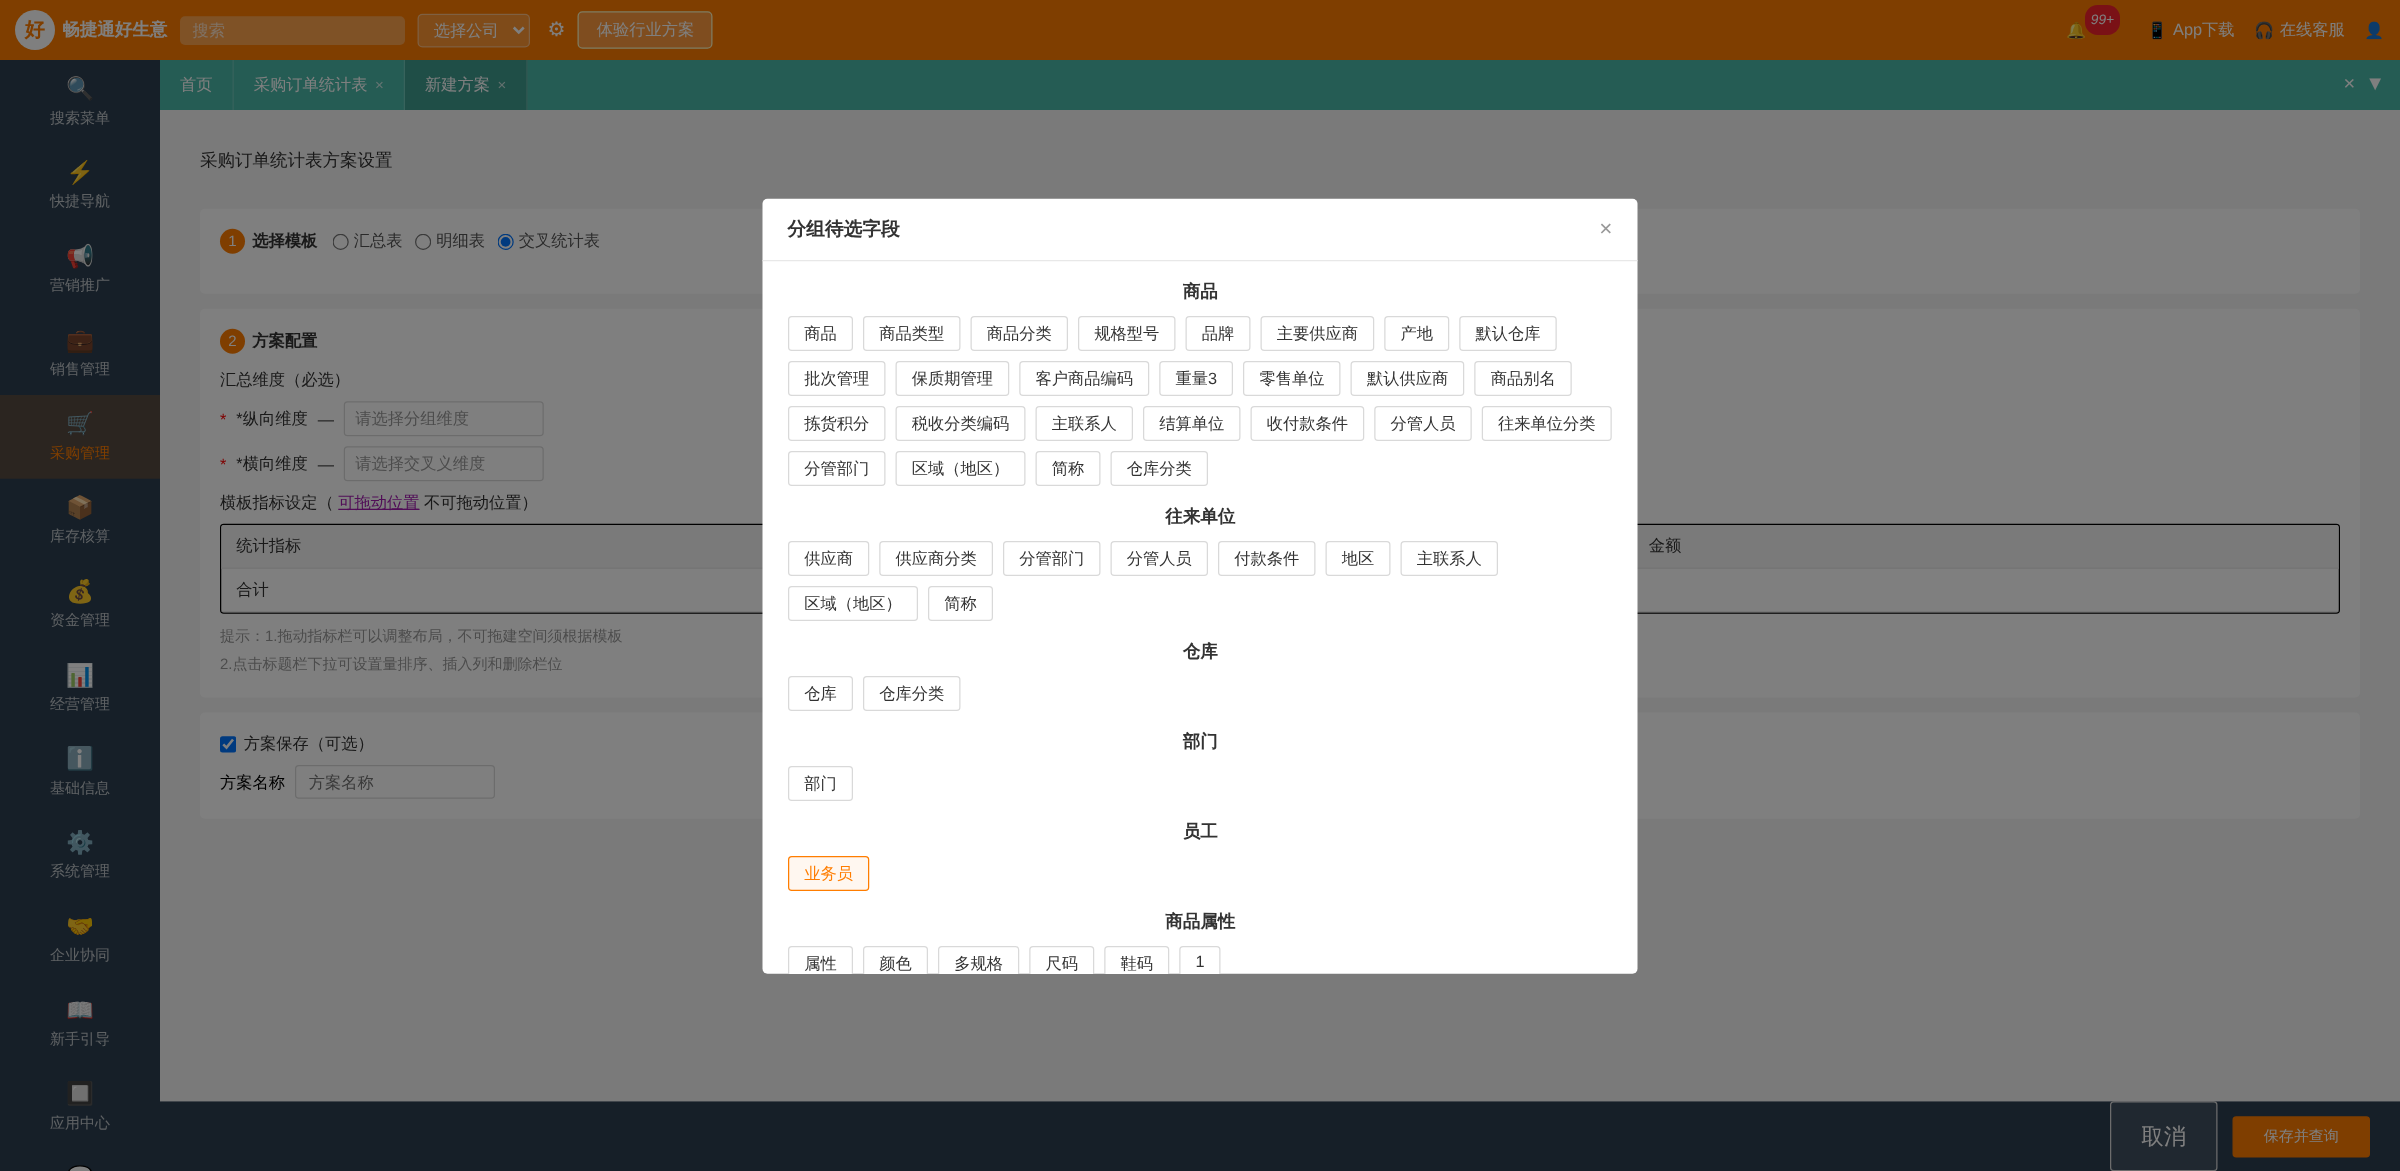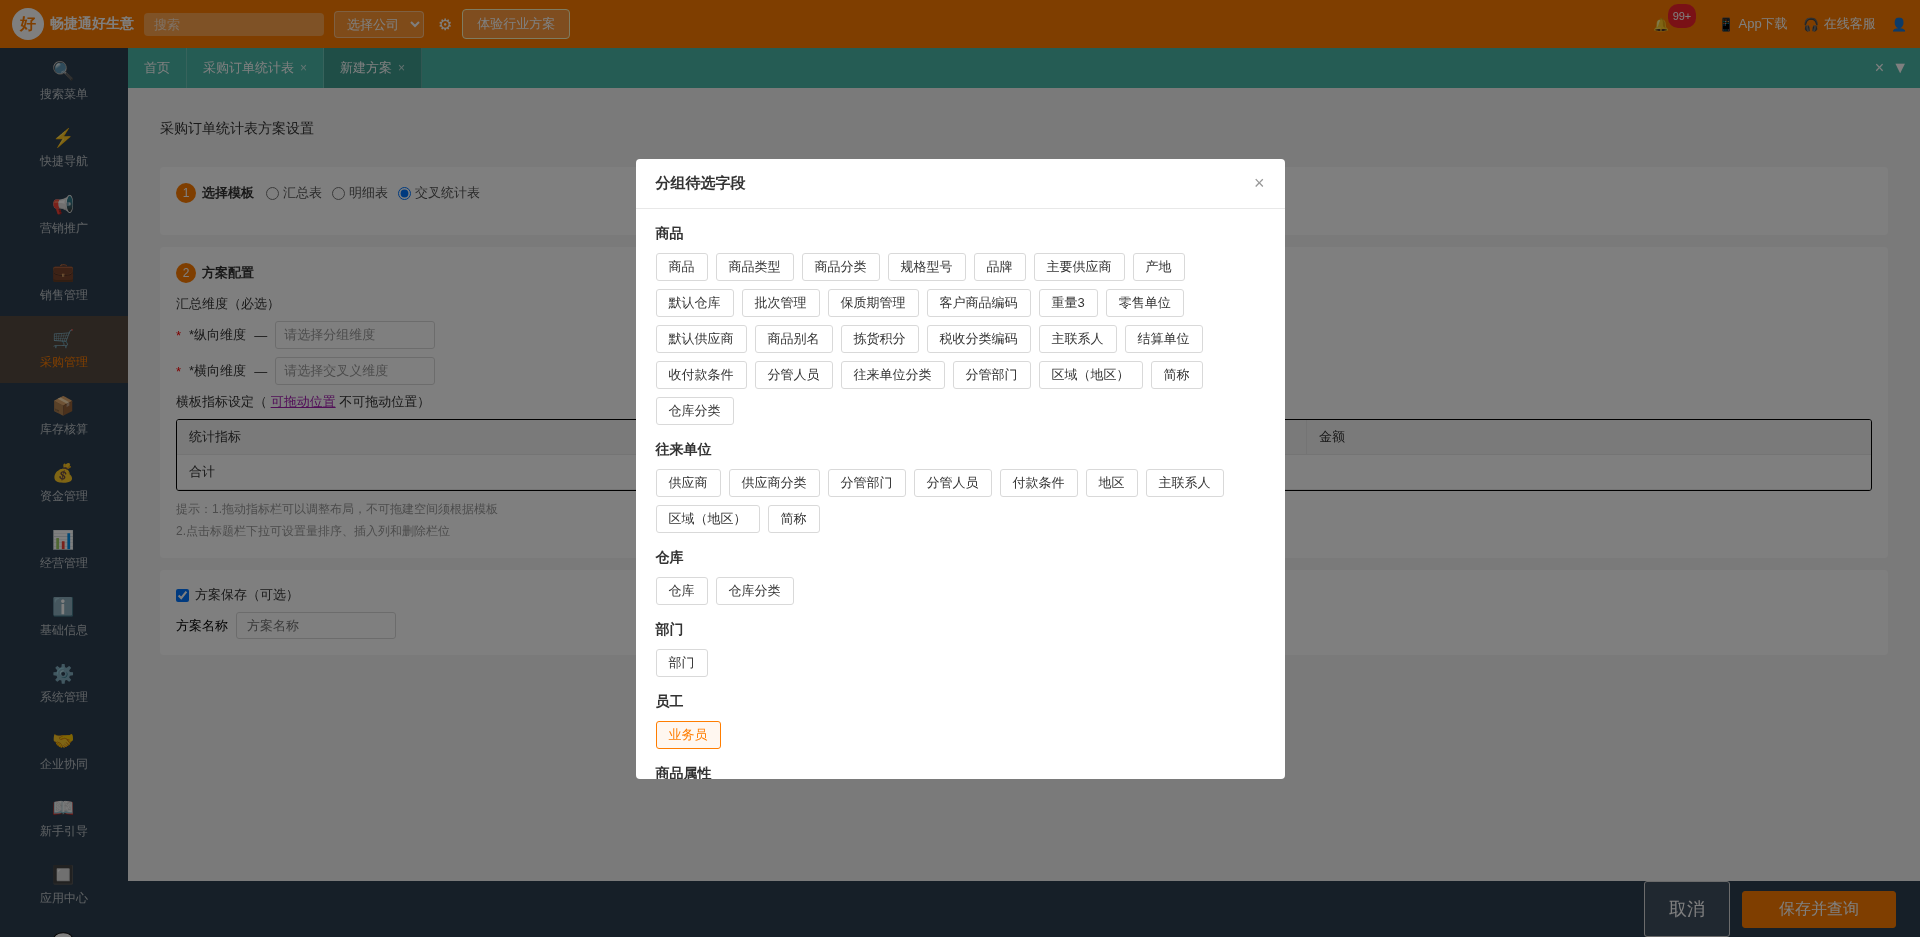--- a/index.html
+++ b/index.html
@@ -10,21 +10,21 @@
     .top-bar { height: 48px; background: #ff7d00; display: flex; align-items: center; padding: 0 12px; gap: 10px; flex-shrink: 0; }
     .top-bar-logo { color: white; font-size: 14px; font-weight: bold; display: flex; align-items: center; gap: 6px; }
     .top-bar-logo-icon { width: 32px; height: 32px; background: white; border-radius: 50%; display: flex; align-items: center; justify-content: center; }
     .top-bar-logo-icon span { color: #ff7d00; font-size: 16px; font-weight: bold; }
     .top-bar-search { background: rgba(255,255,255,0.3); border: none; border-radius: 4px; padding: 4px 10px; color: white; width: 180px; font-size: 13px; }
     .top-bar-search::placeholder { color: rgba(255,255,255,0.7); }
     .top-bar-select { background: rgba(255,255,255,0.2); border: 1px solid rgba(255,255,255,0.4); border-radius: 4px; padding: 4px 8px; color: white; cursor: pointer; font-size: 13px; }
     .top-bar-gear { color: white; cursor: pointer; font-size: 16px; margin-left: 4px; }
     .top-bar-btn { background: #ff9b3e; border: 1px solid #fef9c3; color: white; border-radius: 4px; padding: 5px 14px; cursor: pointer; font-size: 13px; }
     .top-bar-right { margin-left: auto; display: flex; align-items: center; gap: 16px; color: white; font-size: 13px; }
-    .top-bar-right .badge { background: #f5222d; color: white; border-radius: 10px; padding: 6px 5px; font-size: 11px; position: relative; top: -8px; left: -6px; }
+    .top-bar-right .badge { background: #f5222d; color: white; border-radius: 10px; padding: 6px 5px; font-size: 11px; position: relative; top: -8px; left: -6px; font-style: italic; }
     .top-bar-right .item { display: flex; align-items: center; gap: 4px; cursor: pointer; }
 
     .main-area { display: flex; flex: 1; overflow: hidden; }
 
     
     .sidebar { width: 128px; background: #2c3e50; display: flex; flex-direction: column; flex-shrink: 0; }
     .sidebar-item { display: flex; flex-direction: column; align-items: center; padding: 12px 0; cursor: pointer; color: #bdc3c7; font-size: 12px; gap: 4px; transition: background 0.2s; }
     .sidebar-item.active { background: rgba(255,125,0,0.2); color: #ff7d00; }
     .sidebar-icon { font-size: 18px; }
 
@@ -43,21 +43,21 @@
     .step { display: flex; align-items: center; gap: 6px; font-size: 13px; }
     .step-num { width: 20px; height: 20px; border-radius: 50%; background: #ff7d00; color: white; display: flex; align-items: center; justify-content: center; font-size: 12px; }
     .step-label { color: #333; font-weight: bold; }
     .step-options { display: flex; gap: 10px; align-items: center; }
     .step-options label { display: flex; align-items: center; gap: 4px; font-size: 13px; color: #555; cursor: pointer; }
 
     
     .overlay { position: fixed; top: 0; left: 0; width: 100%; height: 100%; background: rgba(0,0,0,0.5); z-index: 100; display: flex; align-items: center; justify-content: center; }
 
     
-    .dialog { background: white; border-radius: 4px; width: 649px; max-height: 620px; display: flex; flex-direction: column; position: relative; z-index: 101; }
+    .dialog { background: white; border-radius: 4px; width: 700px; max-height: 620px; display: flex; flex-direction: column; position: relative; z-index: 101; text-align: center; }
     .dialog-header { padding: 14px 20px; border-bottom: 1px solid #e8e8e8; display: flex; align-items: center; justify-content: space-between; flex-shrink: 0; }
     .dialog-title { font-size: 15px; font-weight: bold; color: #333; }
     .dialog-close { cursor: pointer; color: #999; font-size: 18px; }
     .dialog-body { flex: 1; overflow-y: auto; padding: 16px 20px; }
 
     .field-section { margin-bottom: 16px; }
     .field-section-title { font-size: 14px; color: #333; font-weight: bold; margin-bottom: 10px; }
     .field-tags { display: flex; flex-wrap: wrap; gap: 8px; }
     .field-tag { border: 1px solid #d9d9d9; border-radius: 3px; padding: 4px 12px; font-size: 13px; color: #333; cursor: pointer; background: white; white-space: nowrap; }
     .field-tag.selected { border-color: #ff7d00; color: #ff7d00; background: #fff7f0; }
@@ -78,21 +78,21 @@
     .table-cell { padding: 8px 12px; font-size: 13px; color: #333; flex: 1; border-right: 1px solid #e8e8e8; }
     .table-cell:last-child { border-right: none; }
     .table-row-data { display: flex; border-bottom: 1px solid #e8e8e8; }
     .hint-text { font-size: 12px; color: #999; margin-top: 8px; line-height: 1.8; }
     .checkbox-row { display: flex; align-items: center; gap: 6px; font-size: 13px; color: #333; }
     .save-section { display: flex; align-items: center; gap: 8px; }
     .input-box { border: 1px solid #d9d9d9; border-radius: 3px; padding: 5px 10px; font-size: 13px; width: 160px; }
 
     .bottom-bar { height: 56px; background: #2c3e50; display: flex; align-items: center; justify-content: flex-end; padding: 0 24px; gap: 12px; flex-shrink: 0; }
     .bottom-btn-cancel { border: 1px solid #d9d9d9; background: rgba(255,255,255,0.1); color: white; padding: 15px 24px; border-radius: 3px; cursor: pointer; font-size: 18px; }
-    .bottom-btn-primary { background: #ff7d00; border: 1px solid #ff7d00; color: white; padding: 7px 36px; border-radius: 3px; cursor: pointer; font-size: 16px; }
+    .bottom-btn-primary { background: #ff7d00; border: 1px solid #ff7d00; color: white; padding: 7px 24px; border-radius: 3px; cursor: pointer; font-size: 12px; }
 
     .dropdown-arrow { font-size: 10px; margin-left: 4px; }
   </style>
 </head>
 <body>
 
 <div class="app-container">
 
   <div class="top-bar">
     <div class="top-bar-logo">

